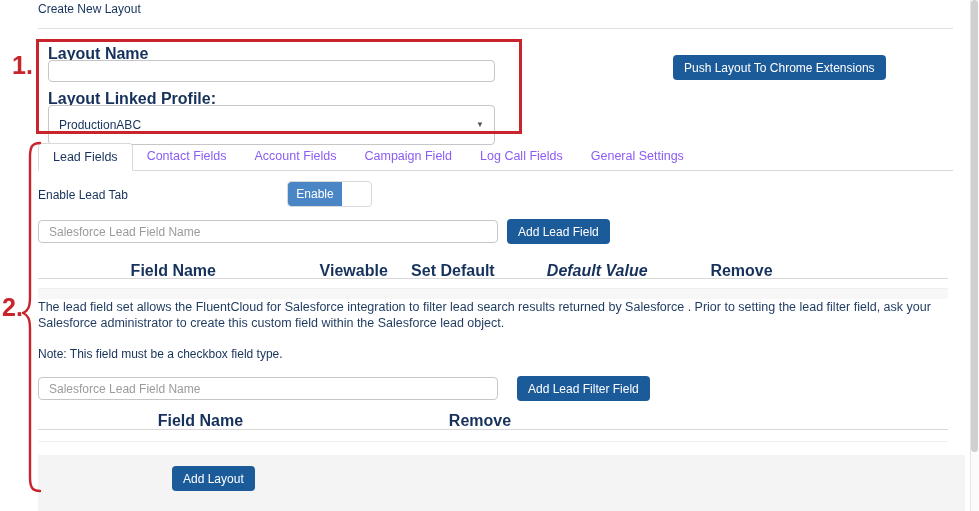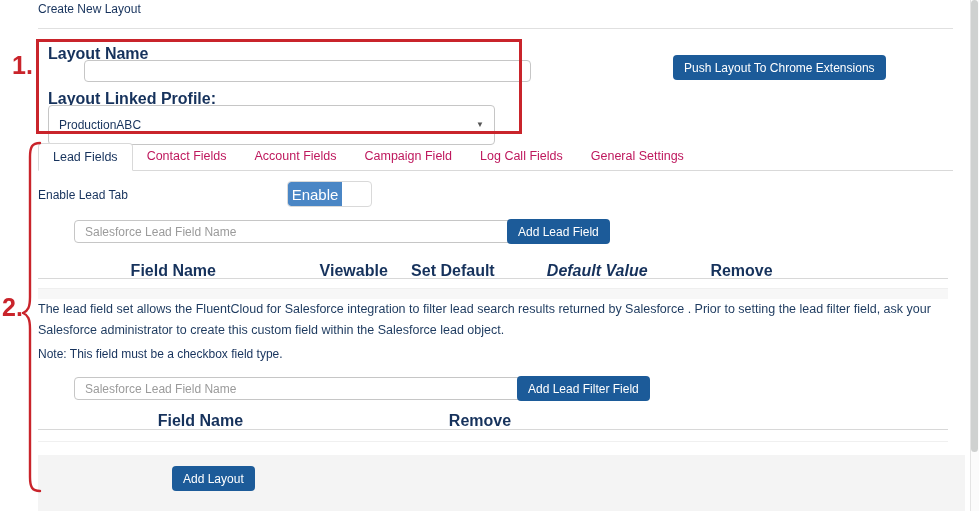--- a/index.html
+++ b/index.html
@@ -13,58 +13,58 @@
   .plain{font-size:12px;color:#16325c}
   .hr{border-top:1px solid #e0e0e0;height:0}
   .btn{
     background:#1c5b99;color:#fff;border:none;border-radius:4px;
     font-size:12px;font-family:inherit;height:25px;padding:0 11px;cursor:pointer;
     white-space:nowrap;
   }
   .txt{
     border:1px solid #c6c6c6;border-radius:4px;height:22px;box-sizing:border-box;
     font-size:12px;font-family:inherit;padding:0 10px;color:#16325c;width:100%;
-    outline:none;background:#fff;margin-left:36px;
+    outline:none;background:#fff;
   }
   .txt::placeholder{color:#9b9b9b}
   .select{
     border:1px solid #c6c6c6;border-radius:4px;height:40px;box-sizing:border-box;
     display:flex;align-items:center;padding:0 10px;background:#fff;cursor:pointer;
     font-size:12px;color:#16325c;justify-content:space-between;
   }
   .select .caret{font-size:8px;color:#555;line-height:1}
   .tabbar{
     display:flex;border-bottom:1px solid #d9d9d9;
     height:28px;box-sizing:border-box;
   }
   .tab{
-    font-size:12.5px;color:#be185d;padding:6px 14px 7px 14px;cursor:pointer;
+    font-size:12.5px;color:#8b5cf6;padding:6px 14px 7px 14px;cursor:pointer;
     white-space:nowrap;
   }
   .tab.active{
     color:#16325c;background:#fff;border:1px solid #d9d9d9;border-bottom:1px solid #fff;
     border-radius:4px 4px 0 0;margin-bottom:-1px;cursor:default;
   }
   .toggle{
     width:85px;height:26px;border:1px solid #d9d9d9;border-radius:4px;background:#fff;
     display:flex;box-sizing:border-box;cursor:pointer;overflow:hidden;
   }
   .toggle .on{
-    background:#4a86c5;color:#fff;font-size:15px;width:54px;height:100%;
+    background:#4a86c5;color:#fff;font-size:12px;width:54px;height:100%;
     display:flex;align-items:center;justify-content:center;border-radius:3px 0 0 3px;
   }
   .thead{display:flex;width:100%}
   .th{font-size:16px;font-weight:700;color:#16325c;text-align:center}
   .annot-num{color:#c9242b;font-weight:700;font-size:25px;line-height:1}
   .redbox{border:3px solid #c9242b;box-sizing:border-box}
   .footer{background:#f4f4f4}
   .stripe{background:#f7f7f7}
   .scroll-track{position:absolute;right:0;top:0;width:9px;height:511px;background:#fbfbfb;border-left:1px solid #e4e4e4;box-sizing:border-box}
   .scroll-thumb{position:absolute;right:1px;top:0;width:7px;height:452px;background:#cfd1d0;border-radius:4px}
-  .para{font-size:12.5px;color:#1d3a5f;line-height:21px}
+  .para{font-size:12.5px;color:#1d3a5f;line-height:16px}
 </style>
 </head>
 <body>
 
 <div class="abs plain" style="left:38px;top:2px;">Create New Layout</div>
 <div class="abs hr" style="left:38px;top:28px;width:915px;"></div>
 
 <div class="abs lbl" style="left:48px;top:45px;">Layout Name</div>
 <input class="abs txt" style="left: 48px; top: 60px; width: 447px;" value="">
 <div class="abs lbl" style="left:48px;top:90px;">Layout Linked Profile:</div>

